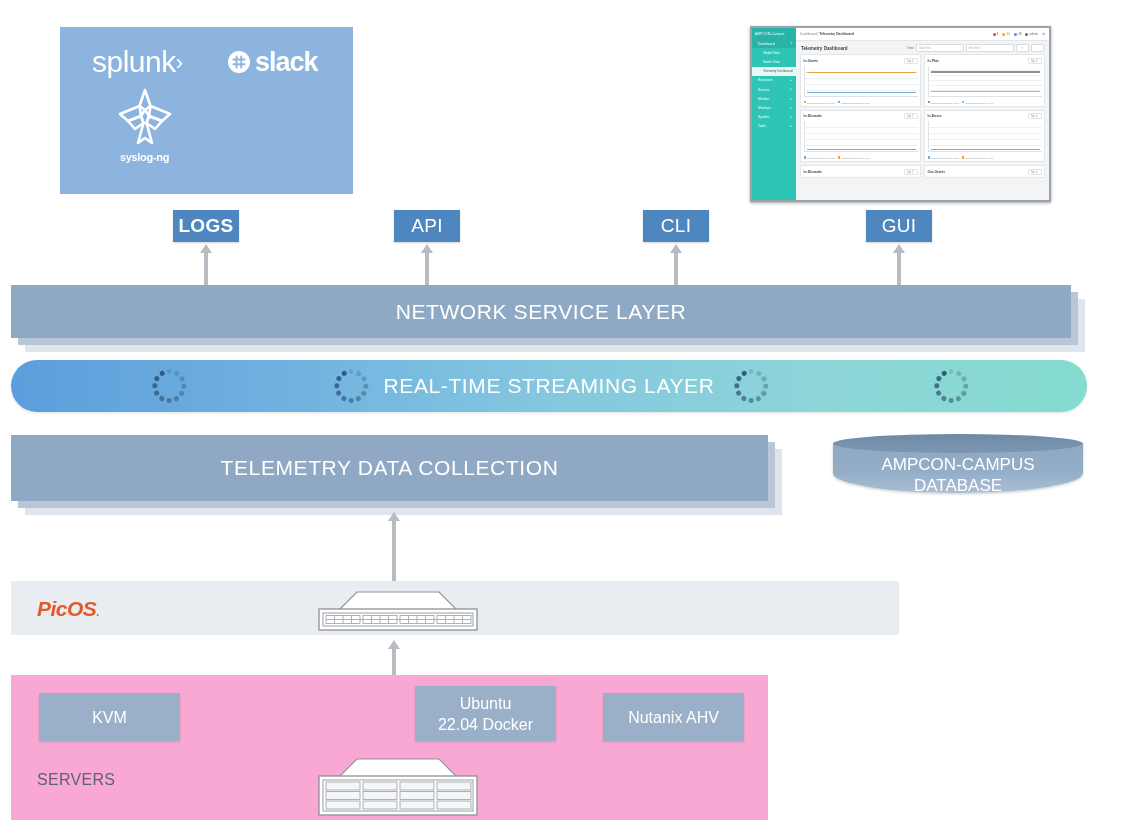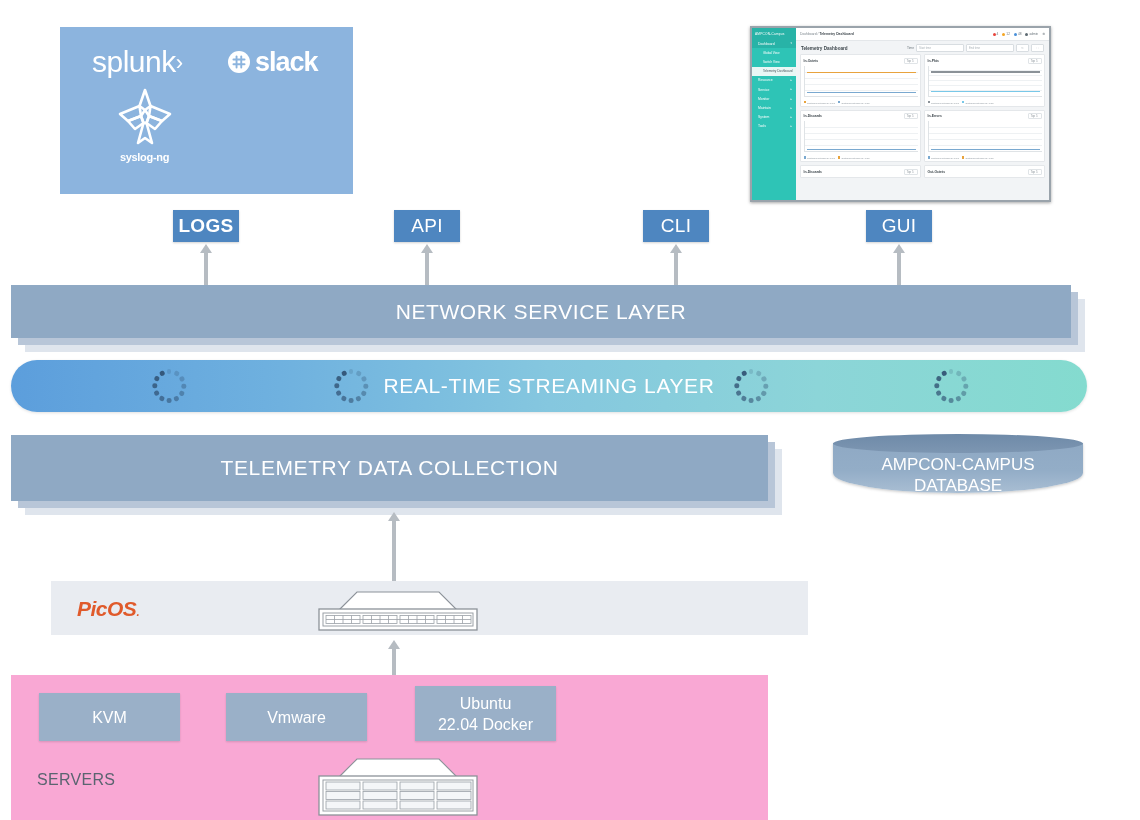--- a/index.html
+++ b/index.html
@@ -120,21 +120,21 @@
   #db-body{position:absolute;left:0;top:9px;width:100%;height:50px;
      background:linear-gradient(180deg,#8FA9C4 0%,#93ADC7 55%,#a9bed3 100%);
      border-radius:0 0 125px 125px/0 0 20px 20px;
      box-shadow:0 1px 3px rgba(0,0,0,.22);}
   #db-top{position:absolute;left:0;top:0;width:100%;height:19px;border-radius:50%;
      background:linear-gradient(180deg,#6e8aa8 0%,#7d96b2 100%);}
   #db-label{position:absolute;left:0;right:0;top:20px;text-align:center;
      color:#ffffff;font-size:17px;line-height:21px;}
 
   
-  #picos-band{left:11px;top:581px;width:757px;height:54px;background:#E9ECF1;margin-left:40px;}
+  #picos-band{left:11px;top:581px;width:888px;height:54px;background:#E9ECF1;}
   #picos-logo{position:absolute;left:26px;top:16px;font-size:21px;font-weight:700;
      font-style:italic;color:#E05A2B;letter-spacing:-.5px;}
   #picos-logo .dot{font-size:11px;}
 
   
   #servers-band{left:11px;top:675px;width:757px;height:145px;background:#f9a8d4;}
   .srv-box{position:absolute;top:18px;height:48px;background:#9AB0C8;color:#ffffff;
      display:flex;align-items:center;justify-content:center;text-align:center;
      font-size:16px;line-height:21px;box-shadow:0 1px 2px rgba(0,0,0,.14);}
   #srv-kvm{left:28px;width:141px;}
@@ -500,27 +500,27 @@
   </svg>
 </div>
 
 <div class="abs arrow-up" style="left:388px;top:640px;">
   <div class="head"></div>
     <div class="shaft" style="height:28px"></div>
 </div>
 
 <div class="abs" id="servers-band">
   <div class="srv-box" id="srv-kvm">KVM</div>
-  <div class="srv-box" id="srv-vmware">Vmware</div>
   <div class="srv-box" id="srv-ubuntu">
     <div>
       <div>Ubuntu</div>
       <div>22.04 Docker</div>
     </div>
   </div>
+  <div class="srv-box" id="srv-nutanix">Nutanix AHV</div>
   <div id="servers-label">SERVERS</div>
 </div>
 
 <div class="abs" id="server-icon">
   <svg width="162" height="62" viewBox="0 0 162 62">
     <path d="M22 22 L40 4 L122 4 L140 22 Z" fill="#ffffff" stroke="#8c9299" stroke-width="1.1"></path>
     <rect x="2" y="21" width="158" height="39" fill="#ffffff" stroke="#8c9299" stroke-width="1.3"></rect>
     <rect x="6" y="25" width="150" height="31" fill="#ffffff" stroke="#9aa0a6" stroke-width="1"></rect>
     <g fill="#f4f6f8" stroke="#9aa0a6" stroke-width=".8">
       <rect x="9" y="27" width="34" height="8"></rect>

